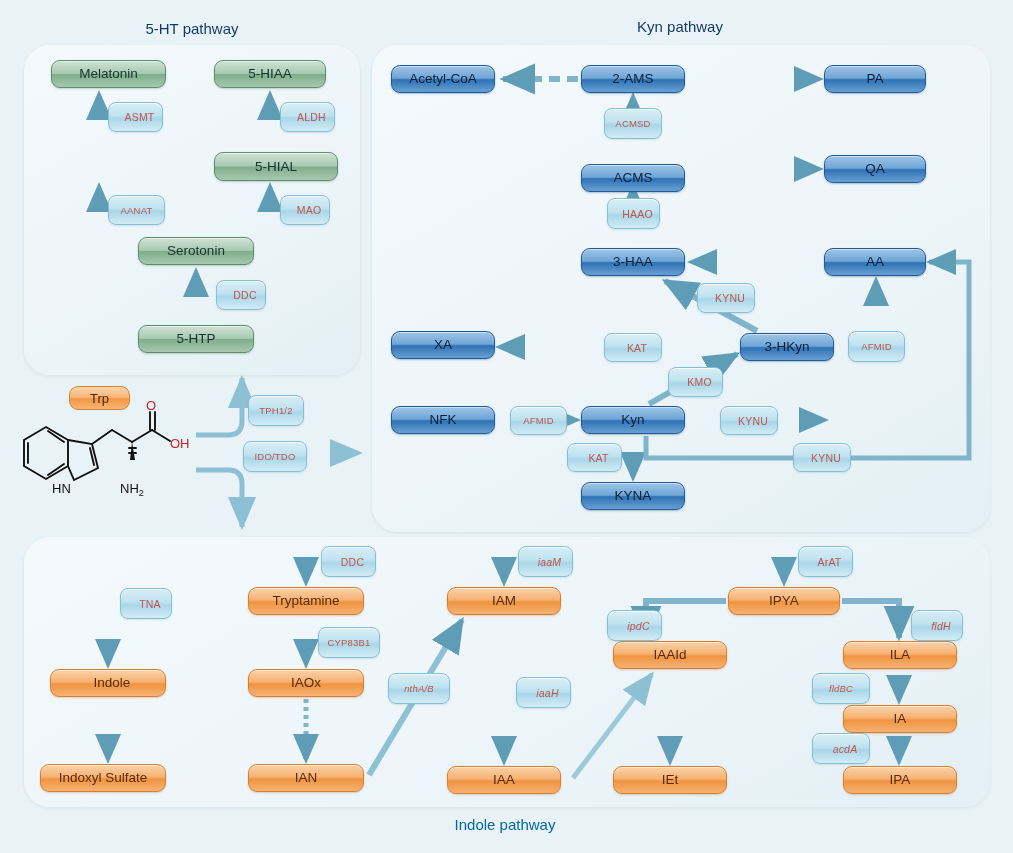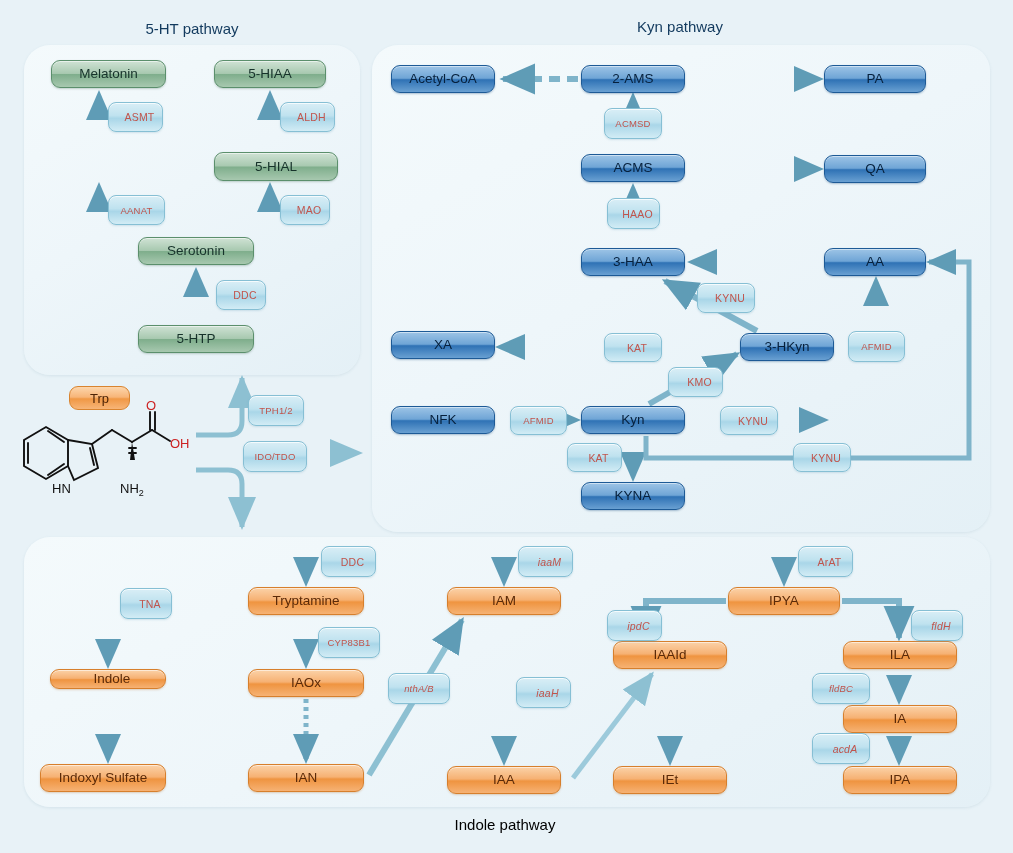--- a/index.html
+++ b/index.html
@@ -16,21 +16,21 @@
     position:absolute;border-radius:26px;
     background:linear-gradient(150deg,#f4fafc 0%,#eef6fa 45%,#e4f0f6 100%);
     box-shadow:0 1px 3px rgba(120,160,180,.18);
   }
 
   
   .ptitle{
     position:absolute;color:#123a5e;font-size:15px;
     white-space:nowrap;text-align:center;
   }
-  .ptitle.indole{color:#000000;}
+  .ptitle.indole{color:#0369a1;}
 
   
   .node{
     position:absolute;box-sizing:border-box;
     border-radius:9px;display:flex;align-items:center;justify-content:center;
     font-size:13.5px;white-space:nowrap;text-align:center;
     line-height:1;
   }
   .node.green{
     background:linear-gradient(180deg,#cfe2d4 0%,#a8c9b0 48%,#7fae8c 52%,#a7c8af 100%);
@@ -214,21 +214,21 @@
     <div class="node green" style="left: 138px; top: 237px; width: 116px; height: 28px;">Serotonin</div>
     <div class="node green" style="left: 138px; top: 325px; width: 116px; height: 28px;">5-HTP</div>
     <div class="enz big" style="left: 108px; top: 102px; width: 55px; height: 30px;">ASMT</div>
     <div class="enz big" style="left: 280px; top: 102px; width: 55px; height: 30px;">ALDH</div>
     <div class="enz" style="left: 108px; top: 195px; width: 57px; height: 30px;">AANAT</div>
     <div class="enz big" style="left: 280px; top: 195px; width: 50px; height: 30px;">MAO</div>
     <div class="enz big" style="left: 216px; top: 280px; width: 50px; height: 30px;">DDC</div>
     <div class="node blue" style="left: 391px; top: 65px; width: 104px; height: 28px;">Acetyl-CoA</div>
     <div class="node blue" style="left: 581px; top: 65px; width: 104px; height: 28px;">2-AMS</div>
     <div class="node blue" style="left: 824px; top: 65px; width: 102px; height: 28px;">PA</div>
-    <div class="node blue" style="left: 581px; top: 154px; width: 104px; height: 28px;">ACMS</div>
+    <div class="node blue" style="left: 581px; top: 164px; width: 104px; height: 28px;">ACMS</div>
     <div class="node blue" style="left: 824px; top: 155px; width: 102px; height: 28px;">QA</div>
     <div class="node blue" style="left: 581px; top: 248px; width: 104px; height: 28px;">3-HAA</div>
     <div class="node blue" style="left: 824px; top: 248px; width: 102px; height: 28px;">AA</div>
     <div class="node blue" style="left: 391px; top: 331px; width: 104px; height: 28px;">XA</div>
     <div class="node blue" style="left: 740px; top: 333px; width: 94px; height: 28px;">3-HKyn</div>
     <div class="node blue" style="left: 391px; top: 406px; width: 104px; height: 28px;">NFK</div>
     <div class="node blue" style="left: 581px; top: 406px; width: 104px; height: 28px;">Kyn</div>
     <div class="node blue" style="left: 581px; top: 482px; width: 104px; height: 28px;">KYNA</div>
     <div class="enz" style="left: 604px; top: 108px; width: 58px; height: 31px;">ACMSD</div>
     <div class="enz big" style="left: 607px; top: 198px; width: 53px; height: 31px;">HAAO</div>
@@ -236,21 +236,21 @@
     <div class="enz big" style="left: 604px; top: 333px; width: 58px; height: 29px;">KAT</div>
     <div class="enz" style="left: 848px; top: 331px; width: 57px; height: 31px;">AFMID</div>
     <div class="enz big" style="left: 668px; top: 367px; width: 55px; height: 30px;">KMO</div>
     <div class="enz" style="left: 510px; top: 406px; width: 57px; height: 29px;">AFMID</div>
     <div class="enz big" style="left: 720px; top: 406px; width: 58px; height: 29px;">KYNU</div>
     <div class="enz big" style="left: 567px; top: 443px; width: 55px; height: 29px;">KAT</div>
     <div class="enz big" style="left: 793px; top: 443px; width: 58px; height: 29px;">KYNU</div>
     <div class="node orange" style="left: 248px; top: 587px; width: 116px; height: 28px;">Tryptamine</div>
     <div class="node orange" style="left: 447px; top: 587px; width: 114px; height: 28px;">IAM</div>
     <div class="node orange" style="left: 728px; top: 587px; width: 112px; height: 28px;">IPYA</div>
-    <div class="node orange" style="left: 50px; top: 669px; width: 116px; height: 20px; padding-left: 8px;">Indole</div>
+    <div class="node orange" style="left: 50px; top: 669px; width: 116px; height: 28px; padding-left: 8px;">Indole</div>
     <div class="node orange" style="left: 248px; top: 669px; width: 116px; height: 28px;">IAOx</div>
     <div class="node orange" style="left: 613px; top: 641px; width: 114px; height: 28px;">IAAId</div>
     <div class="node orange" style="left: 843px; top: 641px; width: 114px; height: 28px;">ILA</div>
     <div class="node orange" style="left: 843px; top: 705px; width: 114px; height: 28px;">IA</div>
     <div class="node orange" style="left: 40px; top: 764px; width: 126px; height: 28px;">Indoxyl Sulfate</div>
     <div class="node orange" style="left: 248px; top: 764px; width: 116px; height: 28px;">IAN</div>
     <div class="node orange" style="left: 447px; top: 766px; width: 114px; height: 28px;">IAA</div>
     <div class="node orange" style="left: 613px; top: 766px; width: 114px; height: 28px;">IEt</div>
     <div class="node orange" style="left: 843px; top: 766px; width: 114px; height: 28px;">IPA</div>
     <div class="enz big" style="left: 321px; top: 546px; width: 55px; height: 31px;">DDC</div>

